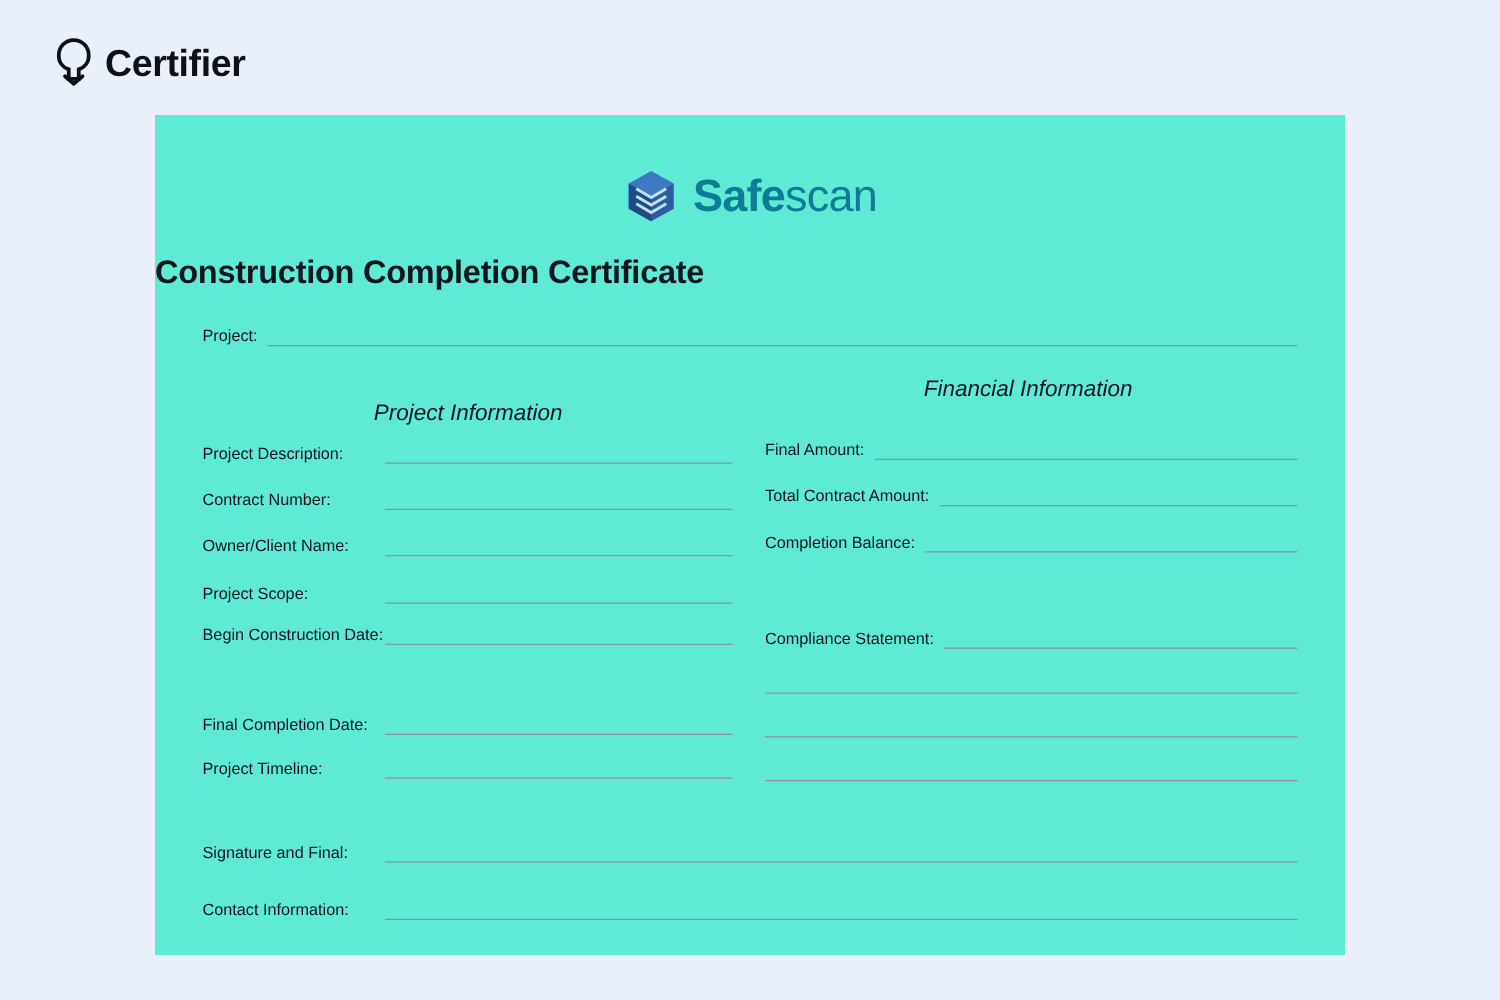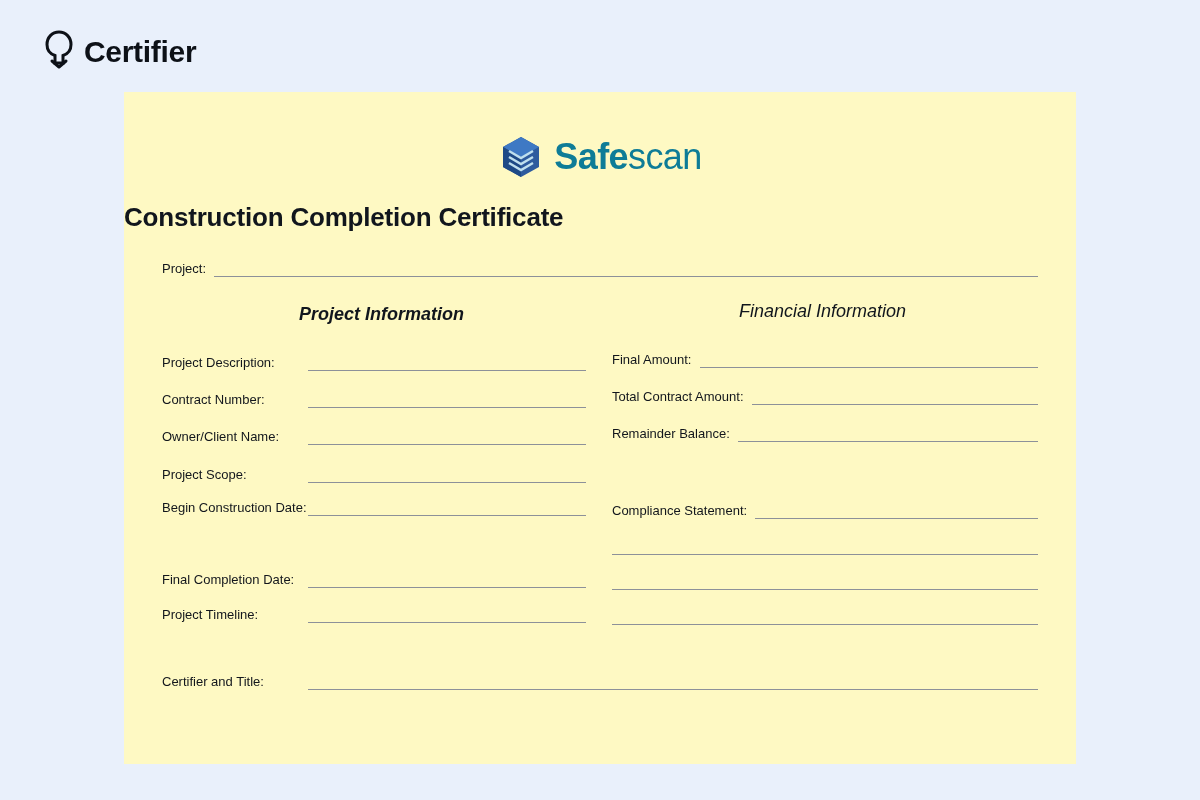--- a/index.html
+++ b/index.html
@@ -41,21 +41,21 @@
     font-family: "Liberation Sans", sans-serif;
   }
 
   
   .sheet {
     position: absolute;
     left: 124px;
     top: 92px;
     width: 952px;
     height: 672px;
-    background: #fef9c3;
+    background: #5eead4;
   }
 
   
   .logo-row {
     position: absolute;
     left: 0;
     right: 0;
     top: 42px;
     display: flex;
     align-items: center;
@@ -118,21 +118,21 @@
     font-size: 18px;
     font-style: italic;
     color: #11161d;
     white-space: nowrap;
   }
 
   
   .project-line { left: 38px; top: 170px; width: 876px; }
 
   
-  .sh-project   { left: 175px; top: 212px; font-weight: bold; }
+  .sh-project   { left: 175px; top: 228px; }
   .sh-financial { left: 615px; top: 209px; }
   .sh-compliance{ left: 552px; top: 359px; }
 
   
   .col-left { left: 38px; width: 424px; }
   .col-left .lbl { width: 138px; }
 
   
   .col-right { left: 488px; width: 426px; }
 
@@ -209,31 +209,35 @@
 
     <div class="field col-left" style="top:516px">
       <span class="lbl">Project Timeline:</span>
       <span class="rule"></span>
     </div>
     <div class="field col-right" style="top:298px">
       <span class="lbl">Total Contract Amount:</span>
       <span class="rule"></span>
     </div>
     <div class="field col-right" style="top:335px">
-      <span class="lbl">Remainder Balance:</span>
+      <span class="lbl">Completion Balance:</span>
       <span class="rule"></span>
     </div>
 
     <div class="field col-right" style="top:412px">
       <span class="lbl">Compliance Statement:</span>
       <span class="rule"></span>
     </div>
     <div class="rule-only" style="left:488px; top:462px; width:426px"></div>
     <div class="rule-only" style="left:488px; top:497px; width:426px"></div>
     <div class="rule-only" style="left:488px; top:532px; width:426px"></div>
 
     <div class="field sig-field" style="top:583px">
-      <span class="lbl">Certifier and Title:</span>
+      <span class="lbl">Signature and Final:</span>
+      <span class="rule"></span>
+    </div>
+    <div class="field sig-field" style="top:629px">
+      <span class="lbl">Contact Information:</span>
       <span class="rule"></span>
     </div>
 
   </div>
 </div>
 
 </body></html>

